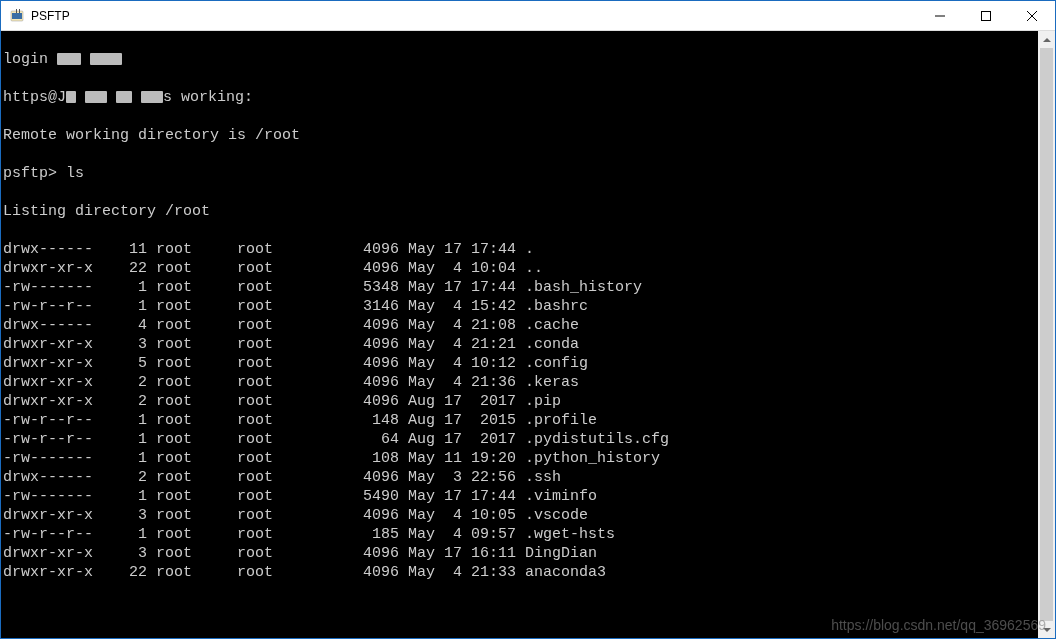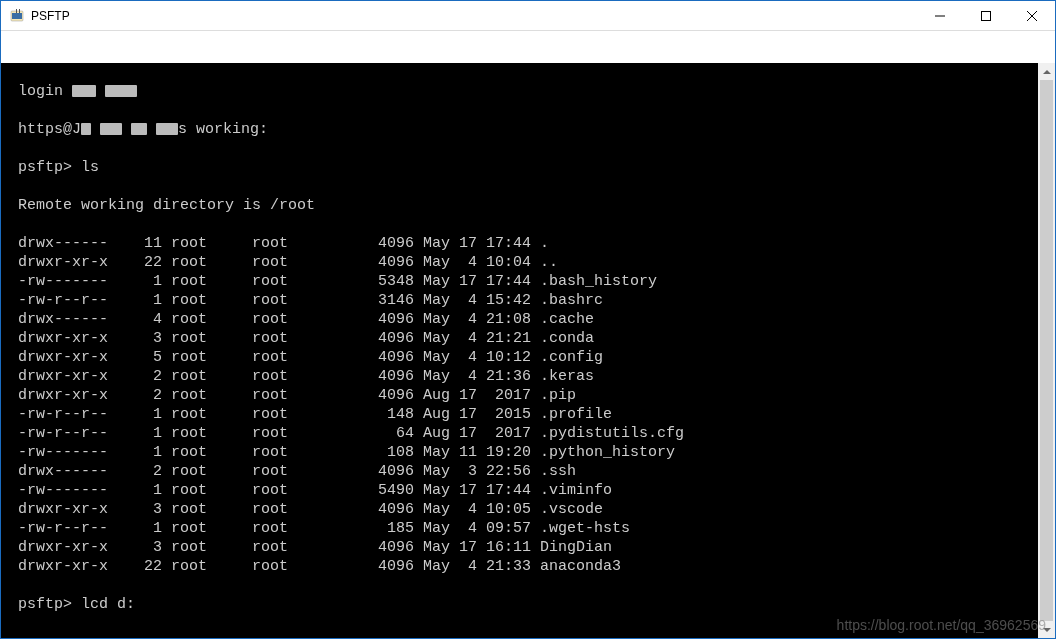--- a/index.html
+++ b/index.html
@@ -11,21 +11,20 @@
       overflow: hidden;
       position: relative;
     }
     .window {
       width: 1056px;
       height: 639px;
       border: 1px solid #1a6bbf;
       background: #fff;
       display: flex;
       flex-direction: column;
-      gap: 32px;
     }
     .titlebar {
       height: 30px;
       background: #fff;
       display: flex;
       align-items: center;
       border-bottom: 1px solid #ddd;
     }
     .titlebar-icon {
       margin: 0 6px 0 8px;
@@ -62,21 +61,21 @@
       background: #000;
       overflow: hidden;
     }
     .terminal {
       flex: 1;
       background: #000;
       color: #ccc;
       font-family: Consolas, "Courier New", monospace;
       font-size: 15px;
       line-height: 19px;
-      padding: 0 17px;
+      padding: 0 2px;
       white-space: pre;
       overflow: hidden;
     }
     .scrollbar {
       width: 17px;
       background: #f0f0f0;
       display: flex;
       flex-direction: column;
     }
     .scroll-arrow {
@@ -151,42 +150,42 @@
             <line x1="10" y1="0" x2="0" y2="10" stroke="#000" stroke-width="1"></line>
           </svg>
       </div>
     </div>
   </div>
 
   <div class="terminal-area">
     <div class="terminal">
 <span class="line"><span>login </span><span class="redacted" style="width:24px"></span> <span class="redacted" style="width:32px"></span></span>
 <span class="line"><span>https@J</span><span class="redacted" style="width:10px"></span> <span class="redacted" style="width:22px"></span> <span class="redacted" style="width:16px"></span> <span class="redacted" style="width:22px"></span><span>s working:</span></span>
+<span class="line">Remote working directory is /root</span>
 <span class="line"><span>psftp&gt;</span> <span>ls</span></span>
-<span class="line">Remote working directory is /root</span>
+<span class="line">Listing directory /root</span>
 <span id="listing-container">drwx------    11 root     root          4096 May 17 17:44 .
 drwxr-xr-x    22 root     root          4096 May  4 10:04 ..
 -rw-------     1 root     root          5348 May 17 17:44 .bash_history
 -rw-r--r--     1 root     root          3146 May  4 15:42 .bashrc
 drwx------     4 root     root          4096 May  4 21:08 .cache
 drwxr-xr-x     3 root     root          4096 May  4 21:21 .conda
 drwxr-xr-x     5 root     root          4096 May  4 10:12 .config
 drwxr-xr-x     2 root     root          4096 May  4 21:36 .keras
 drwxr-xr-x     2 root     root          4096 Aug 17  2017 .pip
 -rw-r--r--     1 root     root           148 Aug 17  2015 .profile
 -rw-r--r--     1 root     root            64 Aug 17  2017 .pydistutils.cfg
 -rw-------     1 root     root           108 May 11 19:20 .python_history
 drwx------     2 root     root          4096 May  3 22:56 .ssh
 -rw-------     1 root     root          5490 May 17 17:44 .viminfo
 drwxr-xr-x     3 root     root          4096 May  4 10:05 .vscode
 -rw-r--r--     1 root     root           185 May  4 09:57 .wget-hsts
 drwxr-xr-x     3 root     root          4096 May 17 16:11 DingDian
 drwxr-xr-x    22 root     root          4096 May  4 21:33 anaconda3
 </span>
-<span class="line"><span>psftp&gt;</span> <span>lcd d:</span></span>
 
 
 
 
     </div>
     <div class="scrollbar">
       <div class="scroll-arrow">
         <svg width="8" height="4" viewBox="0 0 8 4">
             <polygon points="4,0 8,4 0,4" fill="#666"></polygon>
           </svg>
@@ -196,13 +195,13 @@
       </div>
       <div class="scroll-arrow">
         <svg width="8" height="4" viewBox="0 0 8 4">
             <polygon points="4,4 8,0 0,0" fill="#666"></polygon>
           </svg>
       </div>
     </div>
   </div>
 </div>
 
-<div class="watermark">https://blog.root.net/qq_36962569</div>
+<div class="watermark">https://blog.csdn.net/qq_36962569</div>
 
 </body></html>

